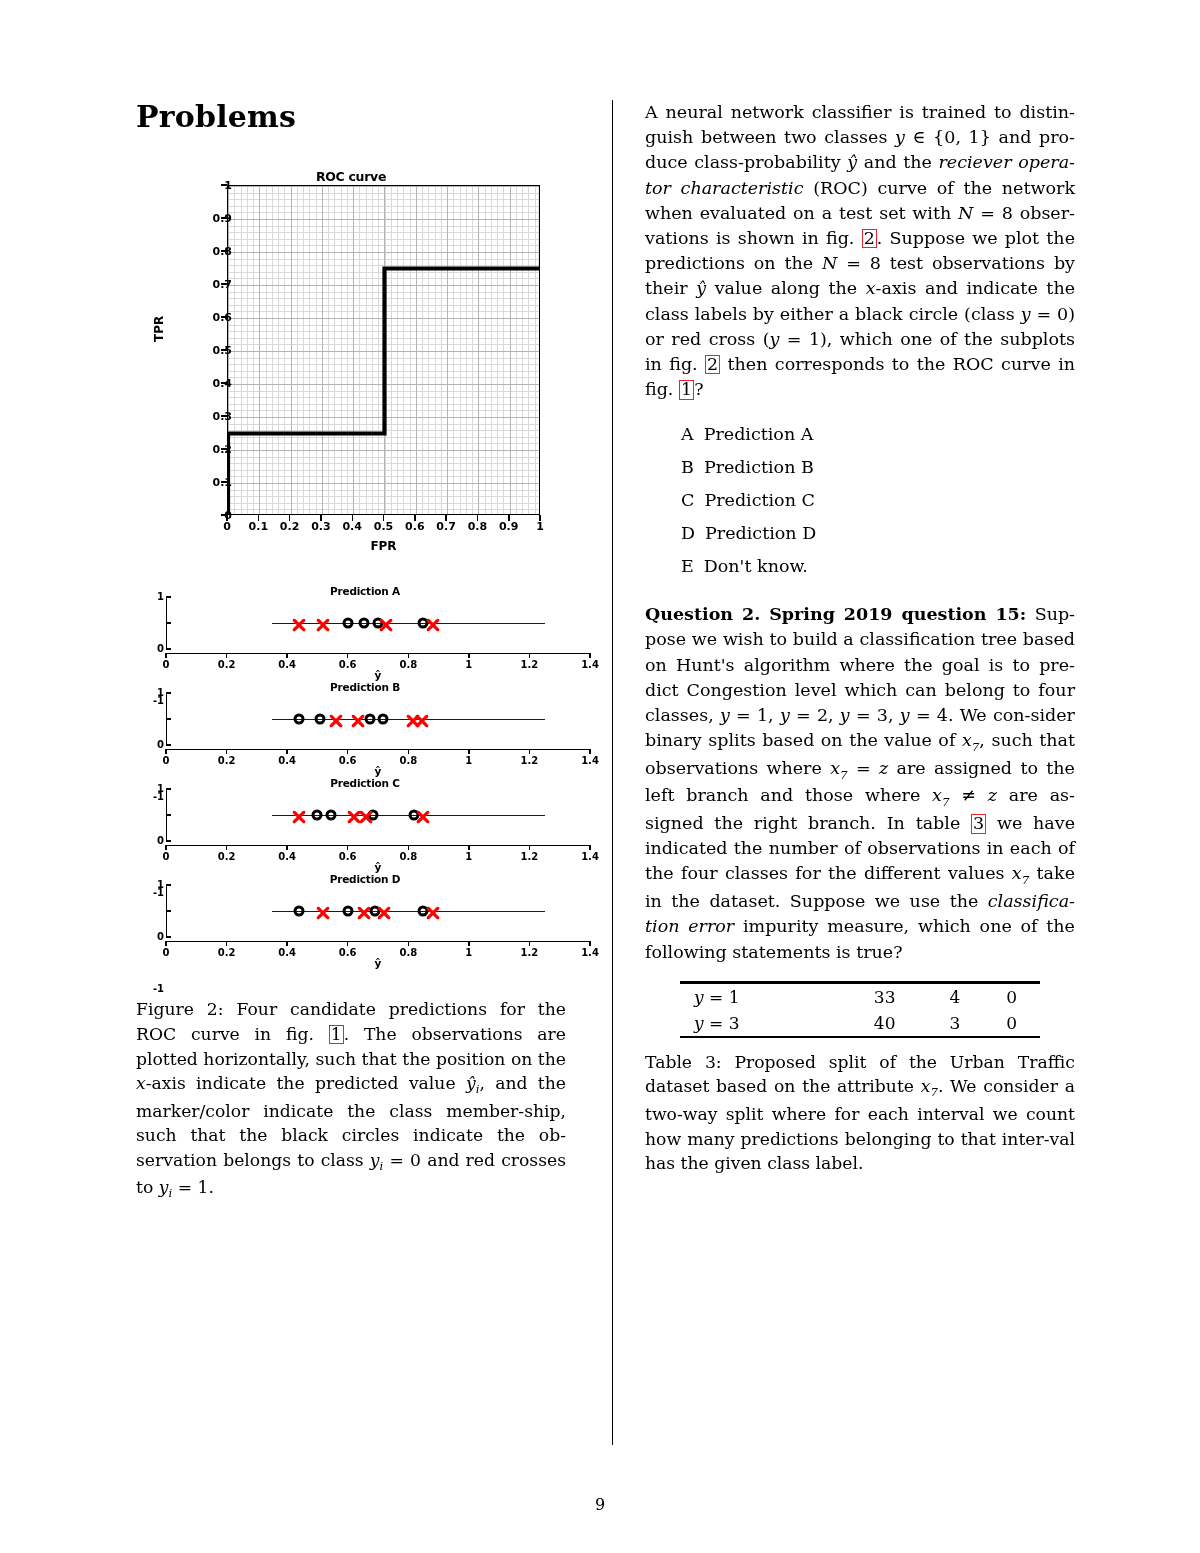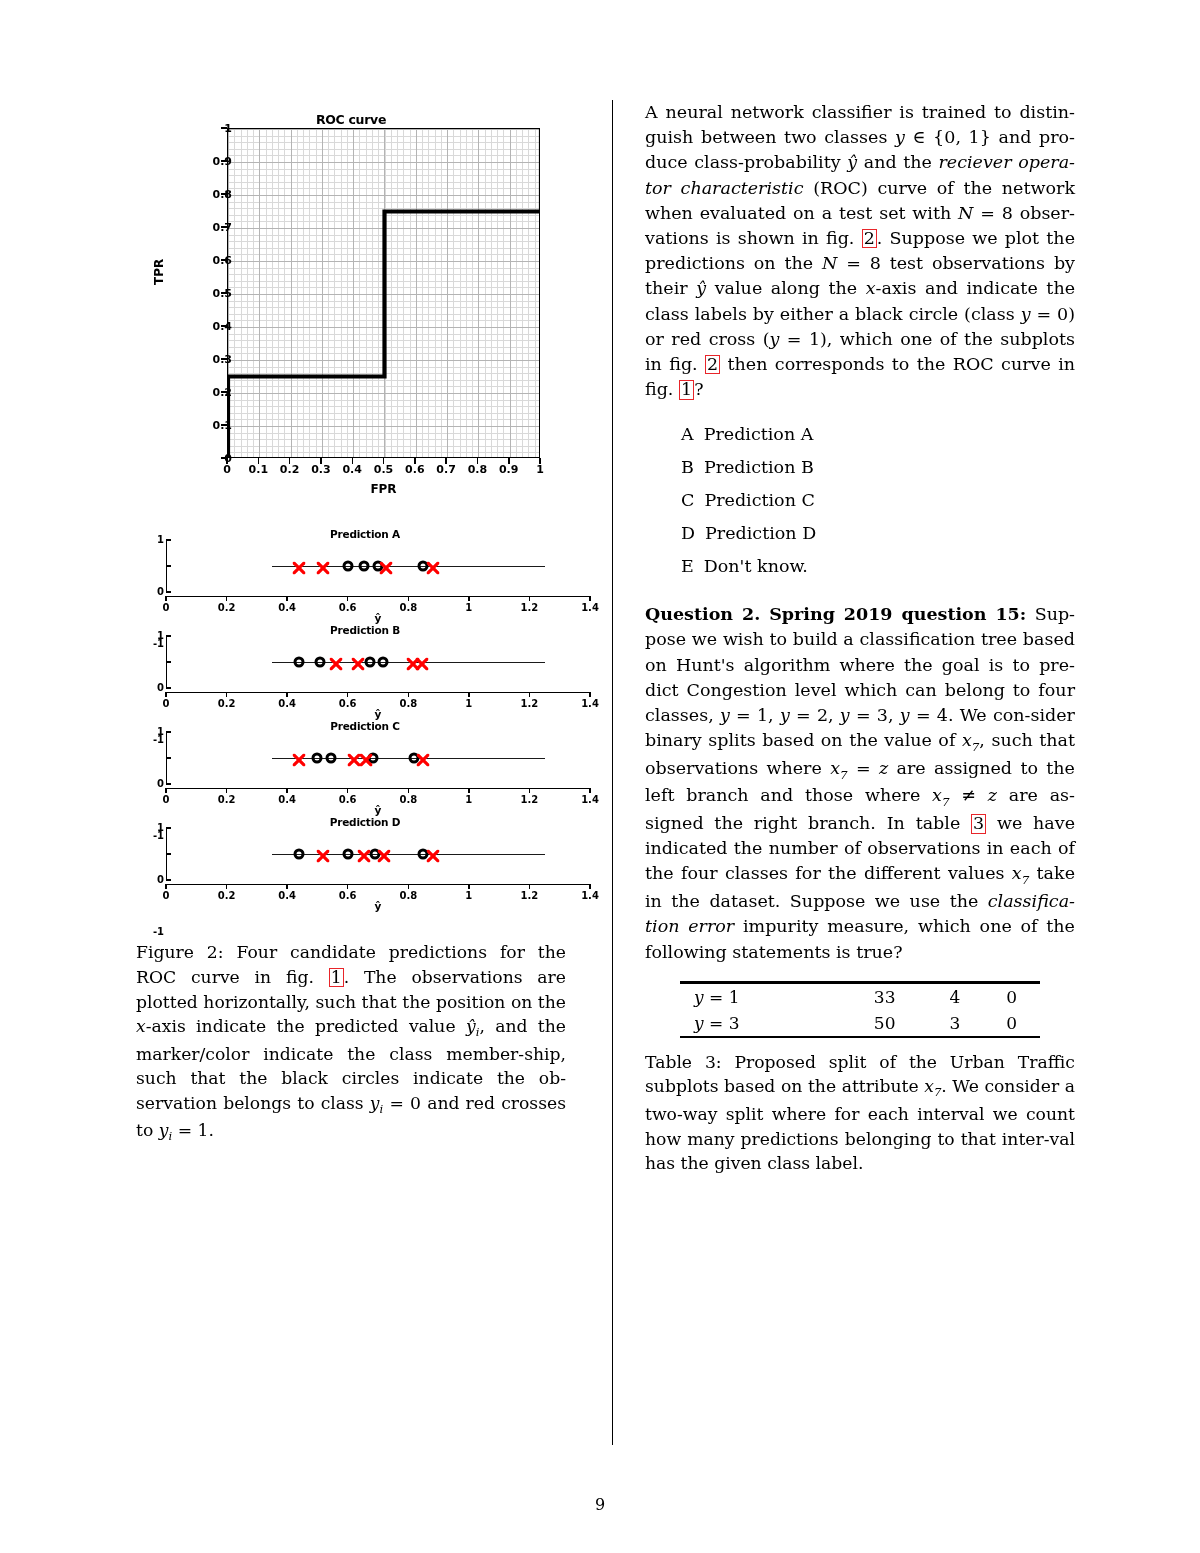--- a/index.html
+++ b/index.html
@@ -202,20 +202,21 @@
 </style>
 </head>
 <body>
 
 <div class="page">
 
   <div class="vrule"></div>
 
   <div class="col col-left">
 
+    <h1 class="title">Problems</h1>
 
 
     <div class="fig1-wrap">
       <div class="roc-title">ROC curve</div>
       <div class="roc-box">
         <div class="grid-minor"></div>
         <div class="grid-major"></div>
         <svg class="roc-svg" width="313" height="330">
           <polyline id="roc-poly" fill="none" stroke="#000000" stroke-width="4.2" stroke-linejoin="miter" points="0.00,330.00 0.00,247.50 156.50,247.50 156.50,82.50 313.00,82.50 313.00,0.00"></polyline>
         </svg>
@@ -536,28 +537,28 @@
               <td colspan="4"></td>
             </tr>
             <tr>
               <td class="rowhead"><span class="mathvar">y <span class="mathrm">= 1</span></span></td>
               <td>33</td>
               <td>4</td>
               <td>0</td>
             </tr>
             <tr>
               <td class="rowhead"><span class="mathvar">y <span class="mathrm">= 3</span></span></td>
-              <td>50</td>
+              <td>40</td>
               <td>3</td>
               <td>0</td>
             </tr>
             <tr class="botrule">
               <td colspan="4"></td>
             </tr>
           </tbody>
       </table>
     </div>
 
-    <div class="caption"><span>Table 3:</span><span>  Proposed split of the Urban Traffic subplots based on the attribute </span><span class="mathvar">x<sub>7</sub></span><span>. We consider a two-way split where for each interval we count how many predictions belonging to that inter-val has the given class label.</span></div>
+    <div class="caption"><span>Table 3:</span><span>  Proposed split of the Urban Traffic dataset based on the attribute </span><span class="mathvar">x<sub>7</sub></span><span>. We consider a two-way split where for each interval we count how many predictions belonging to that inter-val has the given class label.</span></div>
   </div>
 
   <div class="pagenum">9</div>
 </div>
 
 </body></html>

